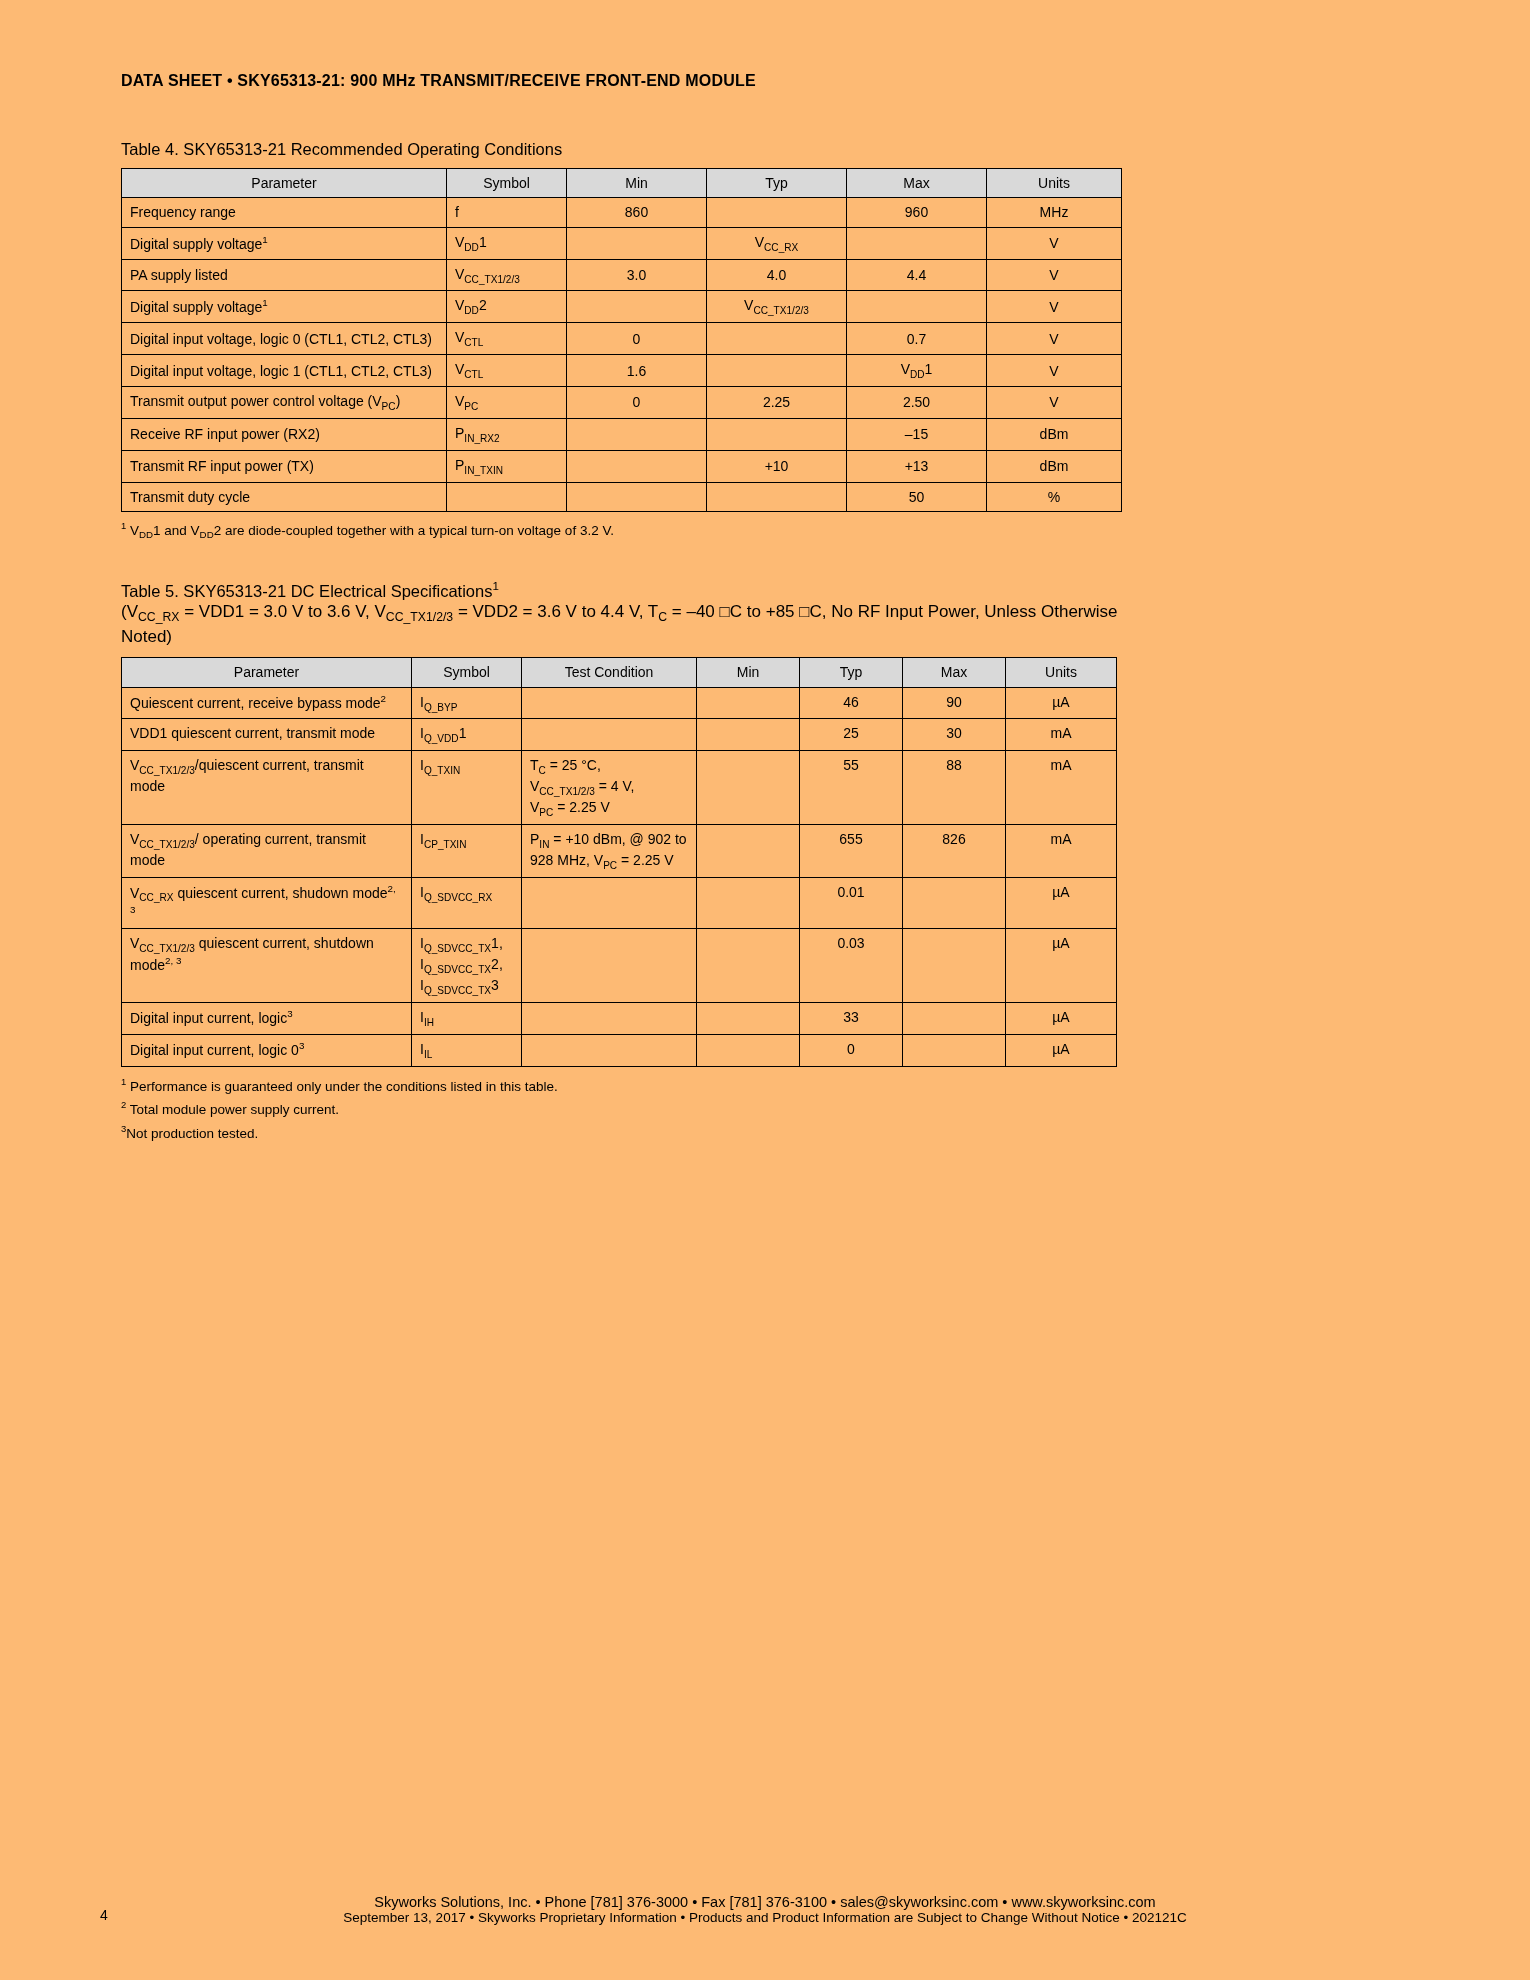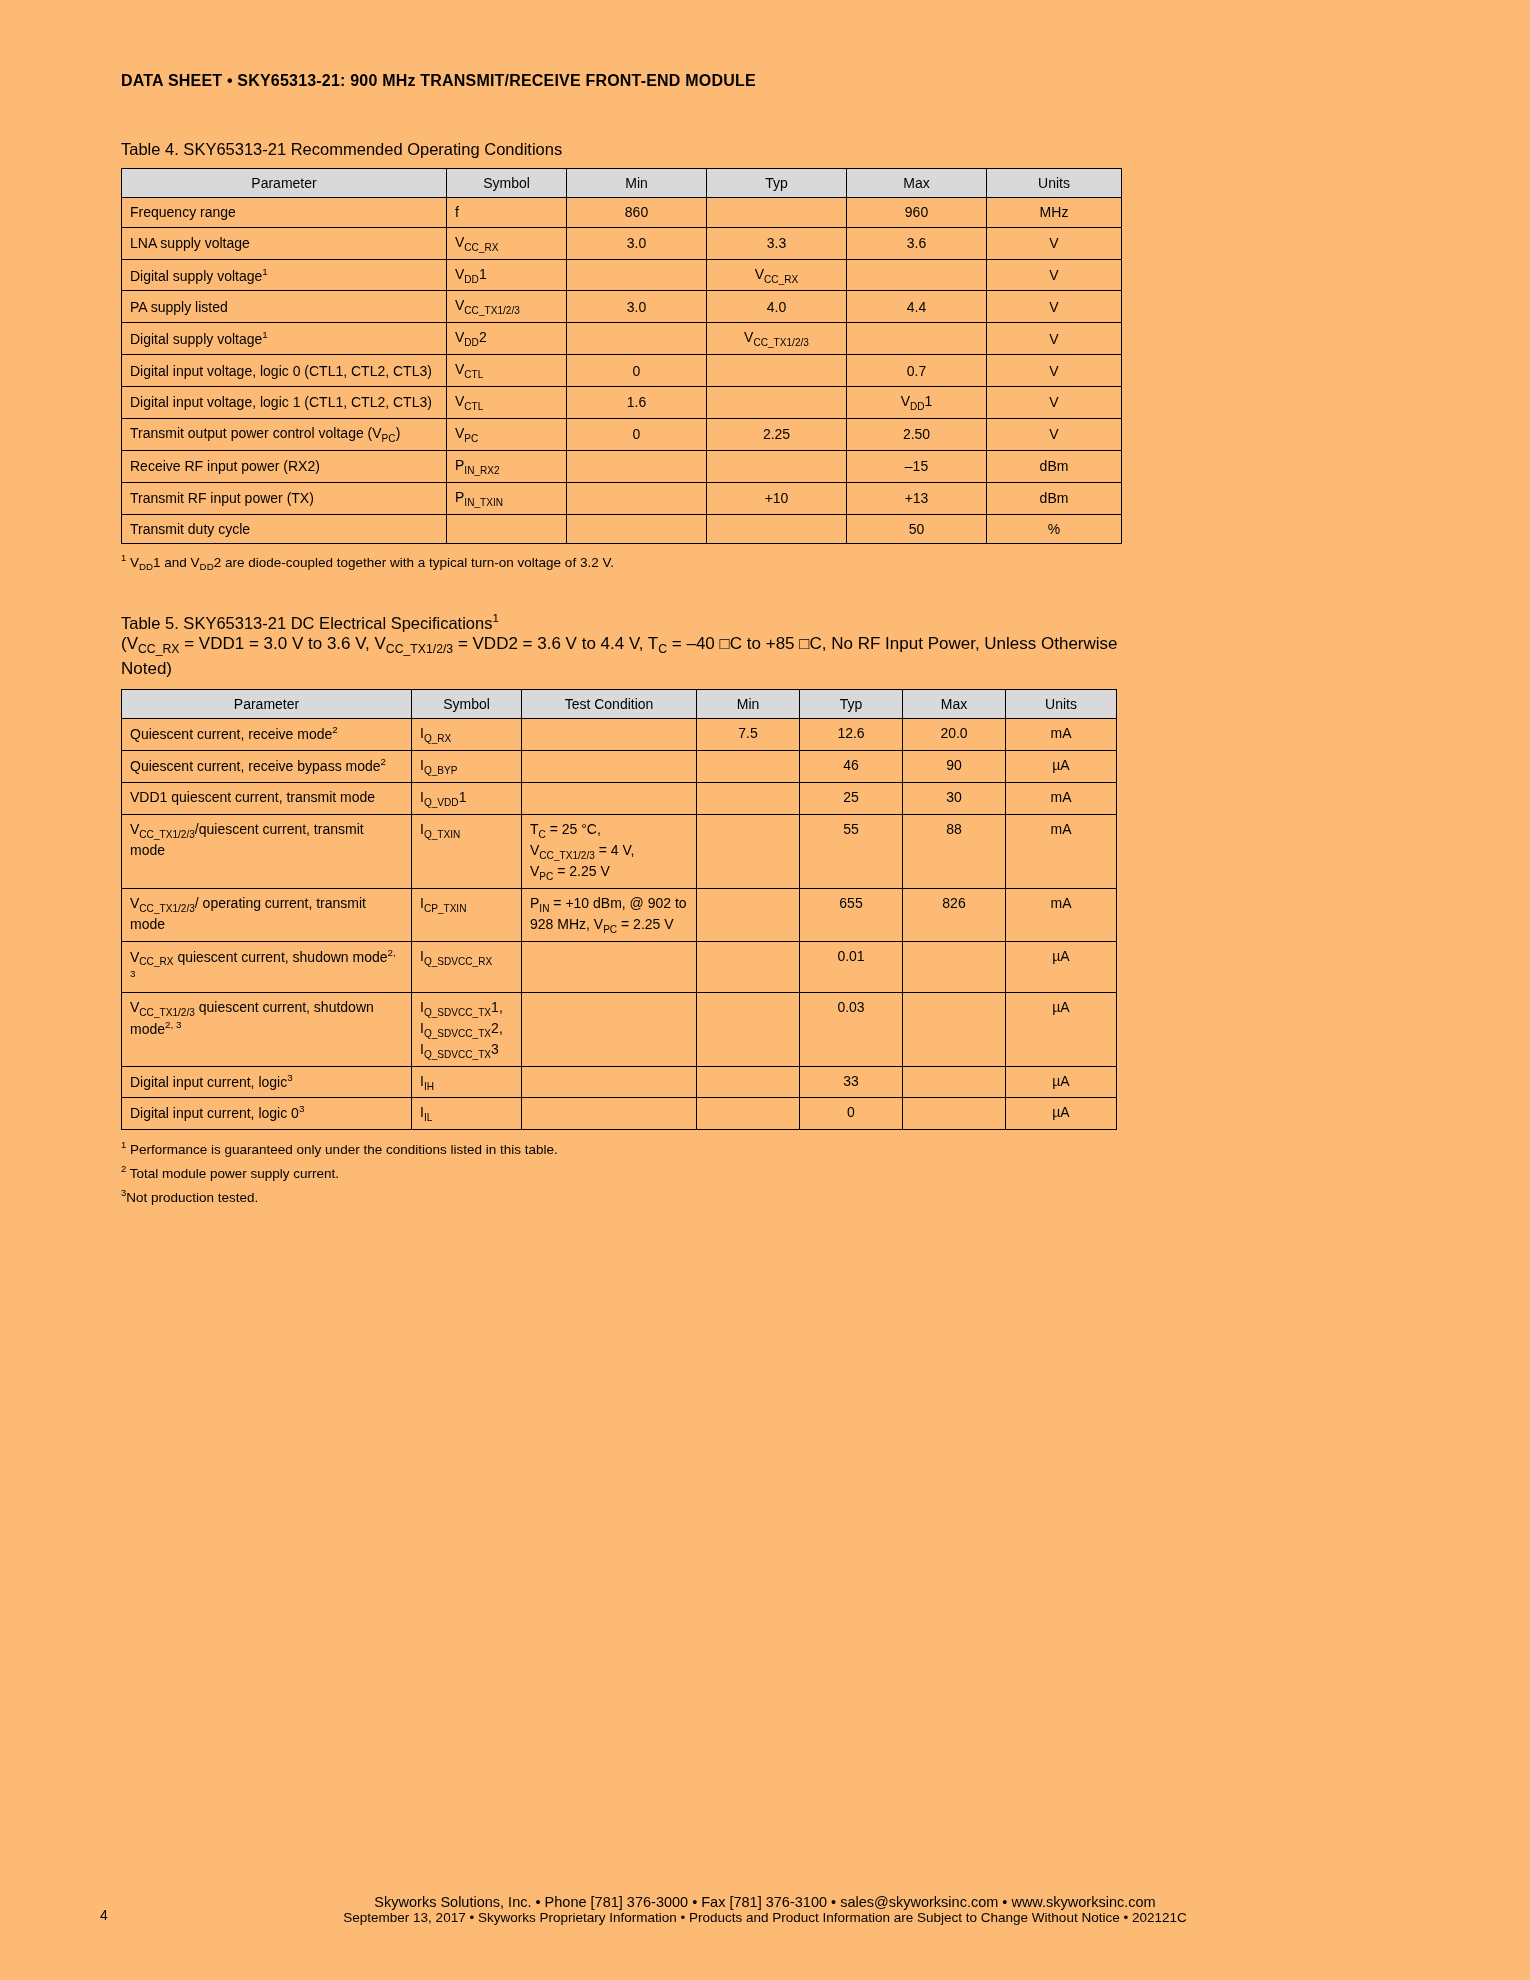--- a/index.html
+++ b/index.html
@@ -114,28 +114,20 @@
             </tr>
         </thead>
         <tbody>
             <tr>
               <td>Frequency range</td>
               <td>f</td>
               <td>860</td>
               <td></td>
               <td>960</td>
               <td>MHz</td>
-            </tr>
-            <tr>
-              <td>LNA supply voltage</td>
-              <td>V<sub>CC_RX</sub></td>
-              <td>3.0</td>
-              <td>3.3</td>
-              <td>3.6</td>
-              <td>V</td>
             </tr>
             <tr>
               <td>Digital supply voltage<sup>1</sup></td>
               <td>V<sub>DD</sub>1</td>
               <td></td>
               <td>V<sub>CC_RX</sub></td>
               <td></td>
               <td>V</td>
             </tr>
             <tr>
@@ -226,29 +218,20 @@
               <th>Symbol</th>
               <th>Test Condition</th>
               <th>Min</th>
               <th>Typ</th>
               <th>Max</th>
               <th>Units</th>
             </tr>
         </thead>
         <tbody>
             <tr>
-              <td>Quiescent current, receive mode<sup>2</sup></td>
-              <td>I<sub>Q_RX</sub></td>
-              <td></td>
-              <td>7.5</td>
-              <td>12.6</td>
-              <td>20.0</td>
-              <td>mA</td>
-            </tr>
-            <tr>
               <td>Quiescent current, receive bypass mode<sup>2</sup></td>
               <td>I<sub>Q_BYP</sub></td>
               <td></td>
               <td></td>
               <td>46</td>
               <td>90</td>
               <td>µA</td>
             </tr>
             <tr>
               <td>VDD1 quiescent current, transmit mode</td>

